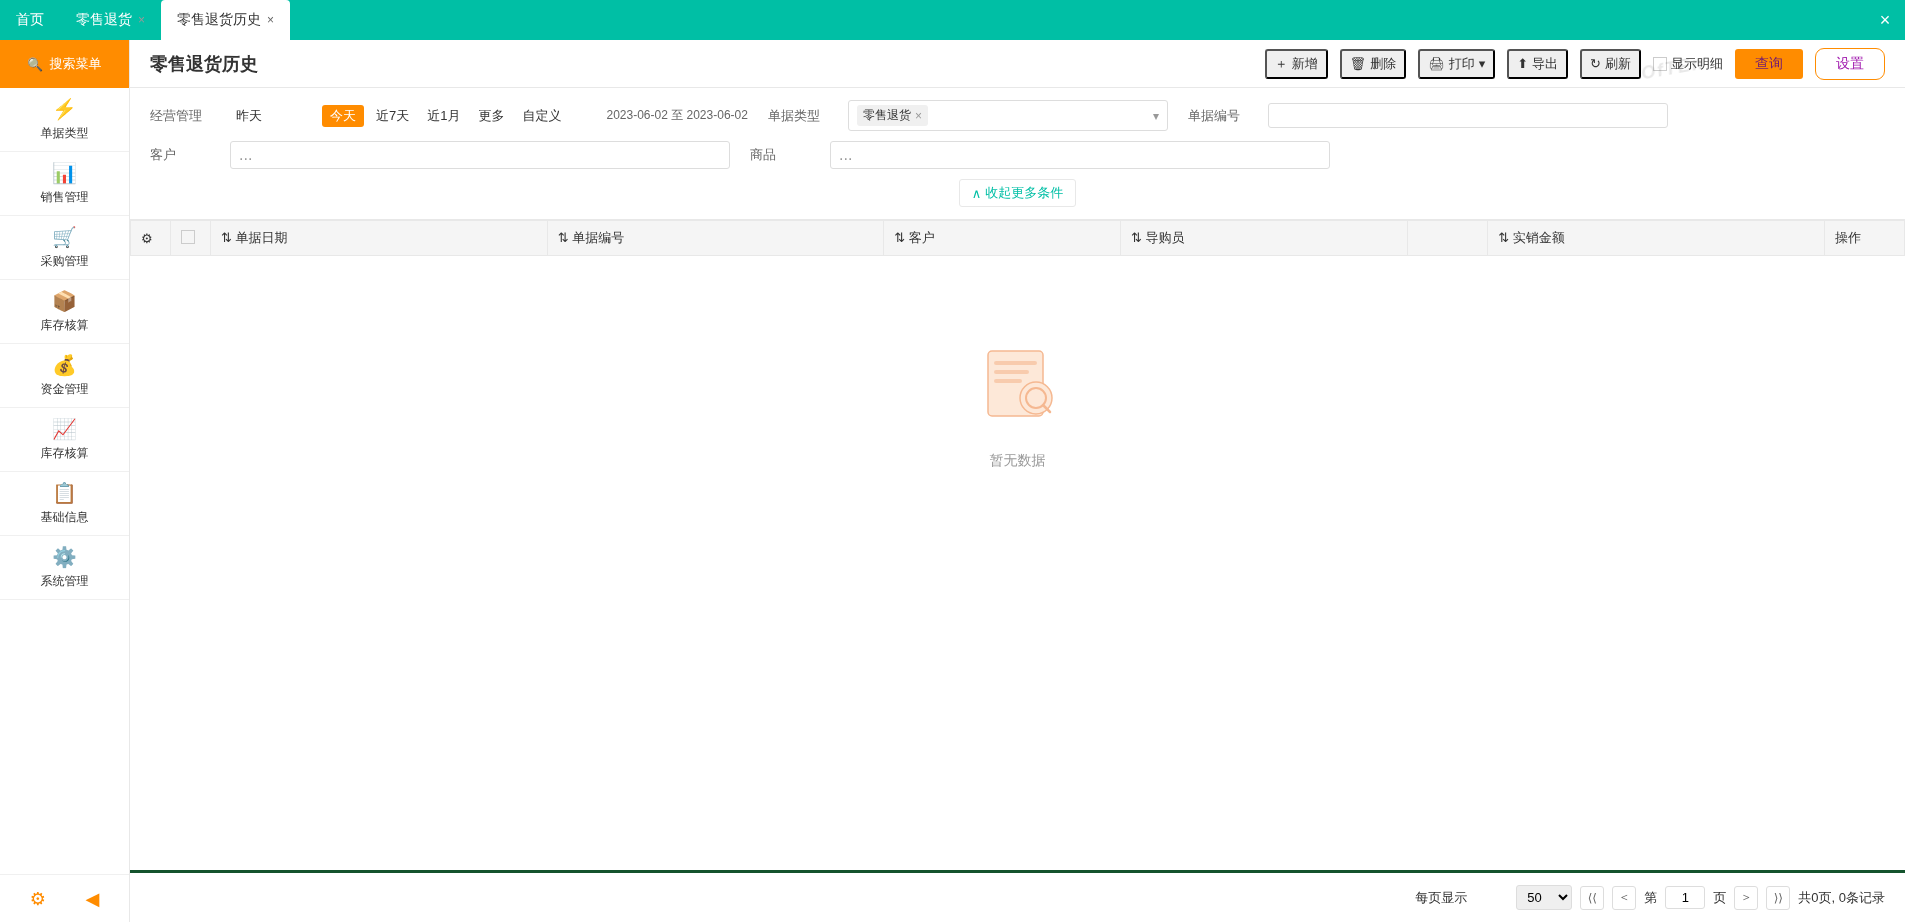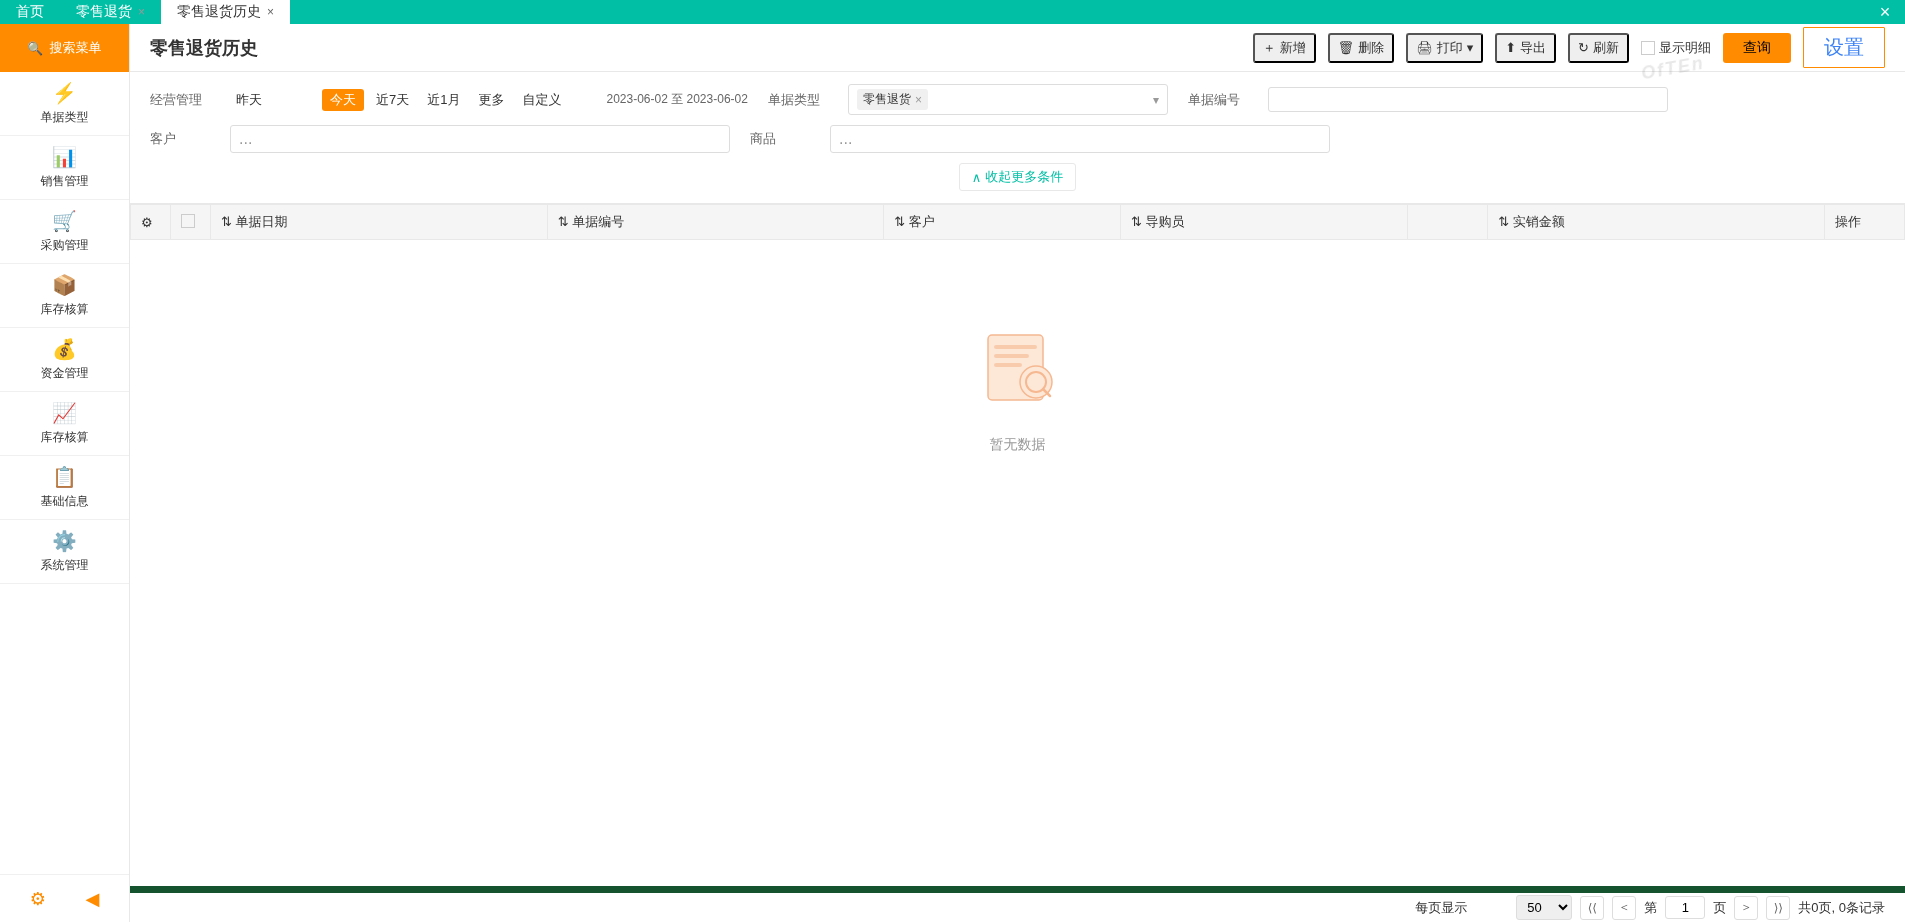--- a/index.html
+++ b/index.html
@@ -1,20 +1,20 @@
 <!DOCTYPE html>
 <html><head>
   <meta charset="utf-8">
   <style>
     * { box-sizing: border-box; margin: 0; padding: 0; font-family: 'Microsoft YaHei', sans-serif; }
     body { width: 1905px; height: 922px; overflow: hidden; display: flex; flex-direction: column; background: #f0f2f5; }
 
     
     .top-bar {
-      height: 24px;
+      height: 40px;
       background: #00bfa5;
       display: flex;
       align-items: center;
       padding: 0 0;
       flex-shrink: 0;
     }
     .top-tab {
       height: 40px;
       padding: 0 16px;
       display: flex;
@@ -134,34 +134,34 @@
       align-items: center;
       gap: 4px;
       font-size: 13px;
       color: #333;
       cursor: pointer;
       padding: 4px 8px;
       border-radius: 3px;
     }
     .btn-query {
       background: #ff8c00;
-      color: #000000;
+      color: #701a75;
       border: none;
       padding: 6px 20px;
       border-radius: 3px;
       font-size: 14px;
       cursor: pointer;
     }
     .btn-set {
       background: #fff;
-      color: #3b82f6;
+      color: #a21caf;
       border: 1px solid #ff8c00;
       padding: 6px 20px;
-      border-radius: 1px;
-      font-size: 20px;
+      border-radius: 9px;
+      font-size: 14px;
       cursor: pointer;
     }
     .checkbox-display { display: flex; align-items: center; gap: 4px; font-size: 13px; color: #333; }
     .checkbox-box { width: 14px; height: 14px; border: 1px solid #ccc; display: inline-block; }
 
     
     .filter-area {
       background: #fff;
       padding: 12px 20px;
       border-bottom: 1px solid #e8e8e8;
@@ -308,23 +308,23 @@
       height: 100px;
       margin-bottom: 16px;
     }
     .empty-text {
       font-size: 14px;
       color: #999;
     }
 
     
     .pagination-bar {
-      height: 36px;
-      background: #fff;
-      border-top: 7px solid #14532d;
+      height: 52px;
+      background: #fff;
+      border-top: 3px solid #14532d;
       display: flex;
       align-items: center;
       justify-content: flex-end;
       padding: 0 20px;
       gap: 8px;
       font-size: 13px;
       color: #333;
       flex-shrink: 0;
     }
     .pagination-bar select {

